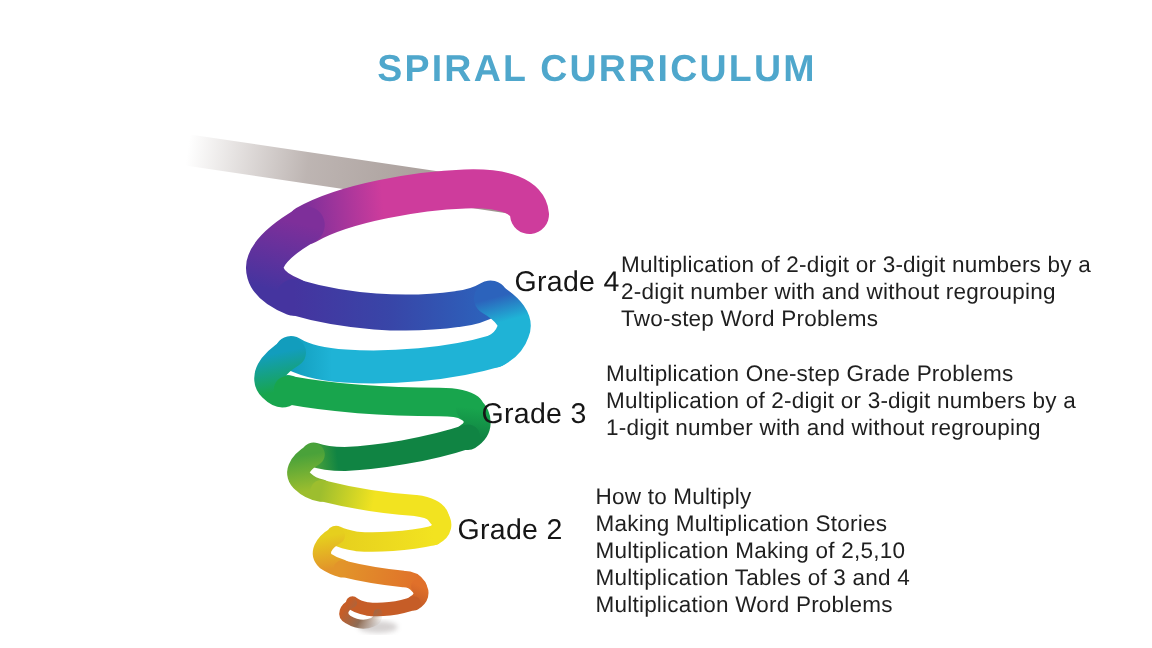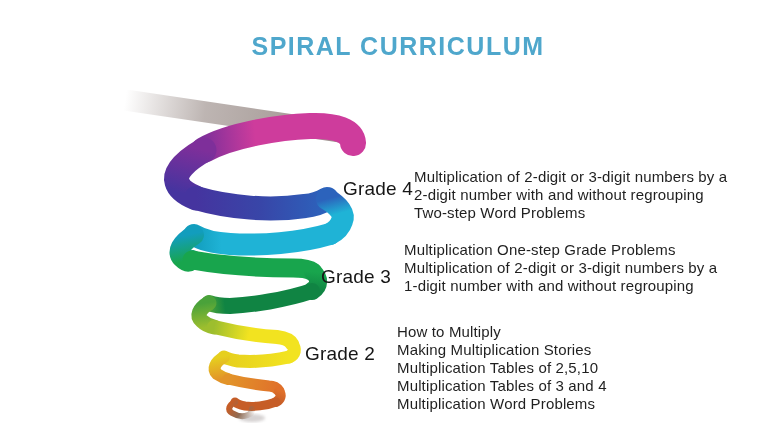--- a/index.html
+++ b/index.html
@@ -158,18 +158,18 @@
   <div class="topics" id="g3-topics">
       <div class="topic-line">Multiplication One-step Grade Problems</div>
       <div class="topic-line">Multiplication of 2-digit or 3-digit numbers by a</div>
       <div class="topic-line">1-digit number with and without regrouping</div>
     </div>
 
   <div class="grade-label" id="g2-label">Grade 2</div>
   <div class="topics" id="g2-topics">
       <div class="topic-line">How to Multiply</div>
       <div class="topic-line">Making Multiplication Stories</div>
-      <div class="topic-line">Multiplication Tables of 2,5,10</div>
+      <div class="topic-line">Multiplication Making of 2,5,10</div>
       <div class="topic-line">Multiplication Tables of 3 and 4</div>
       <div class="topic-line">Multiplication Word Problems</div>
     </div>
 
 </div>
 
 </body></html>

